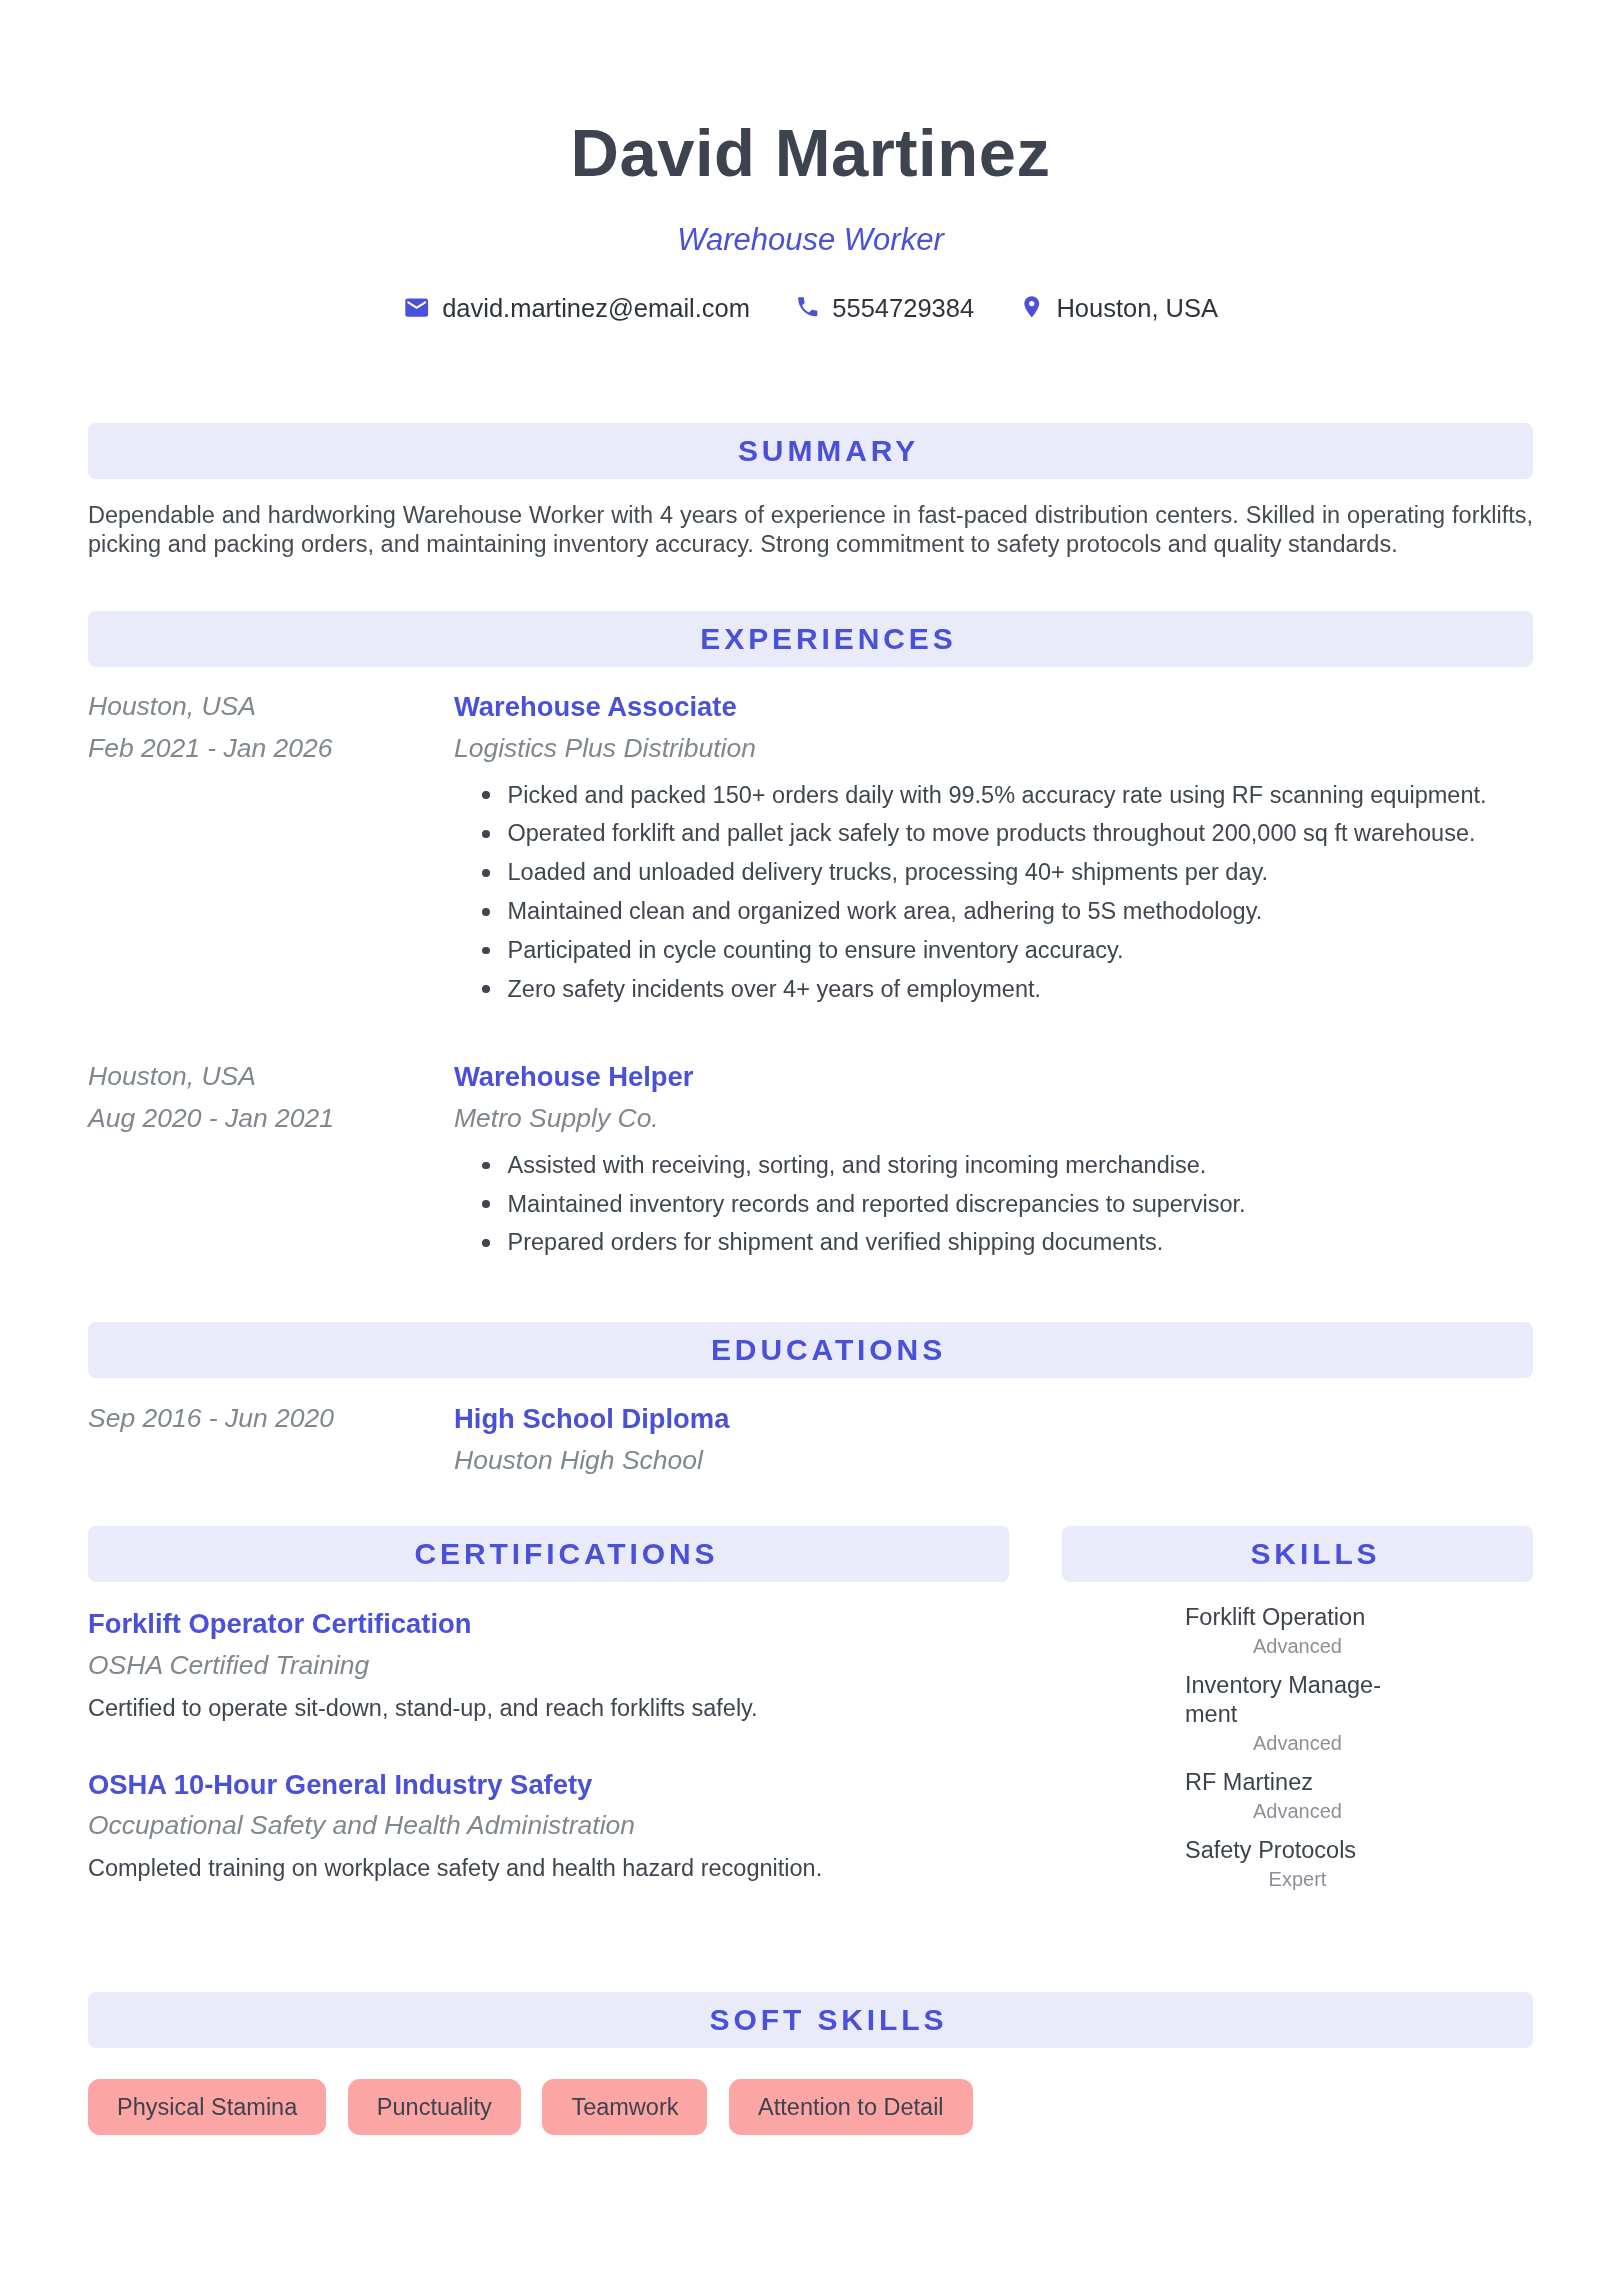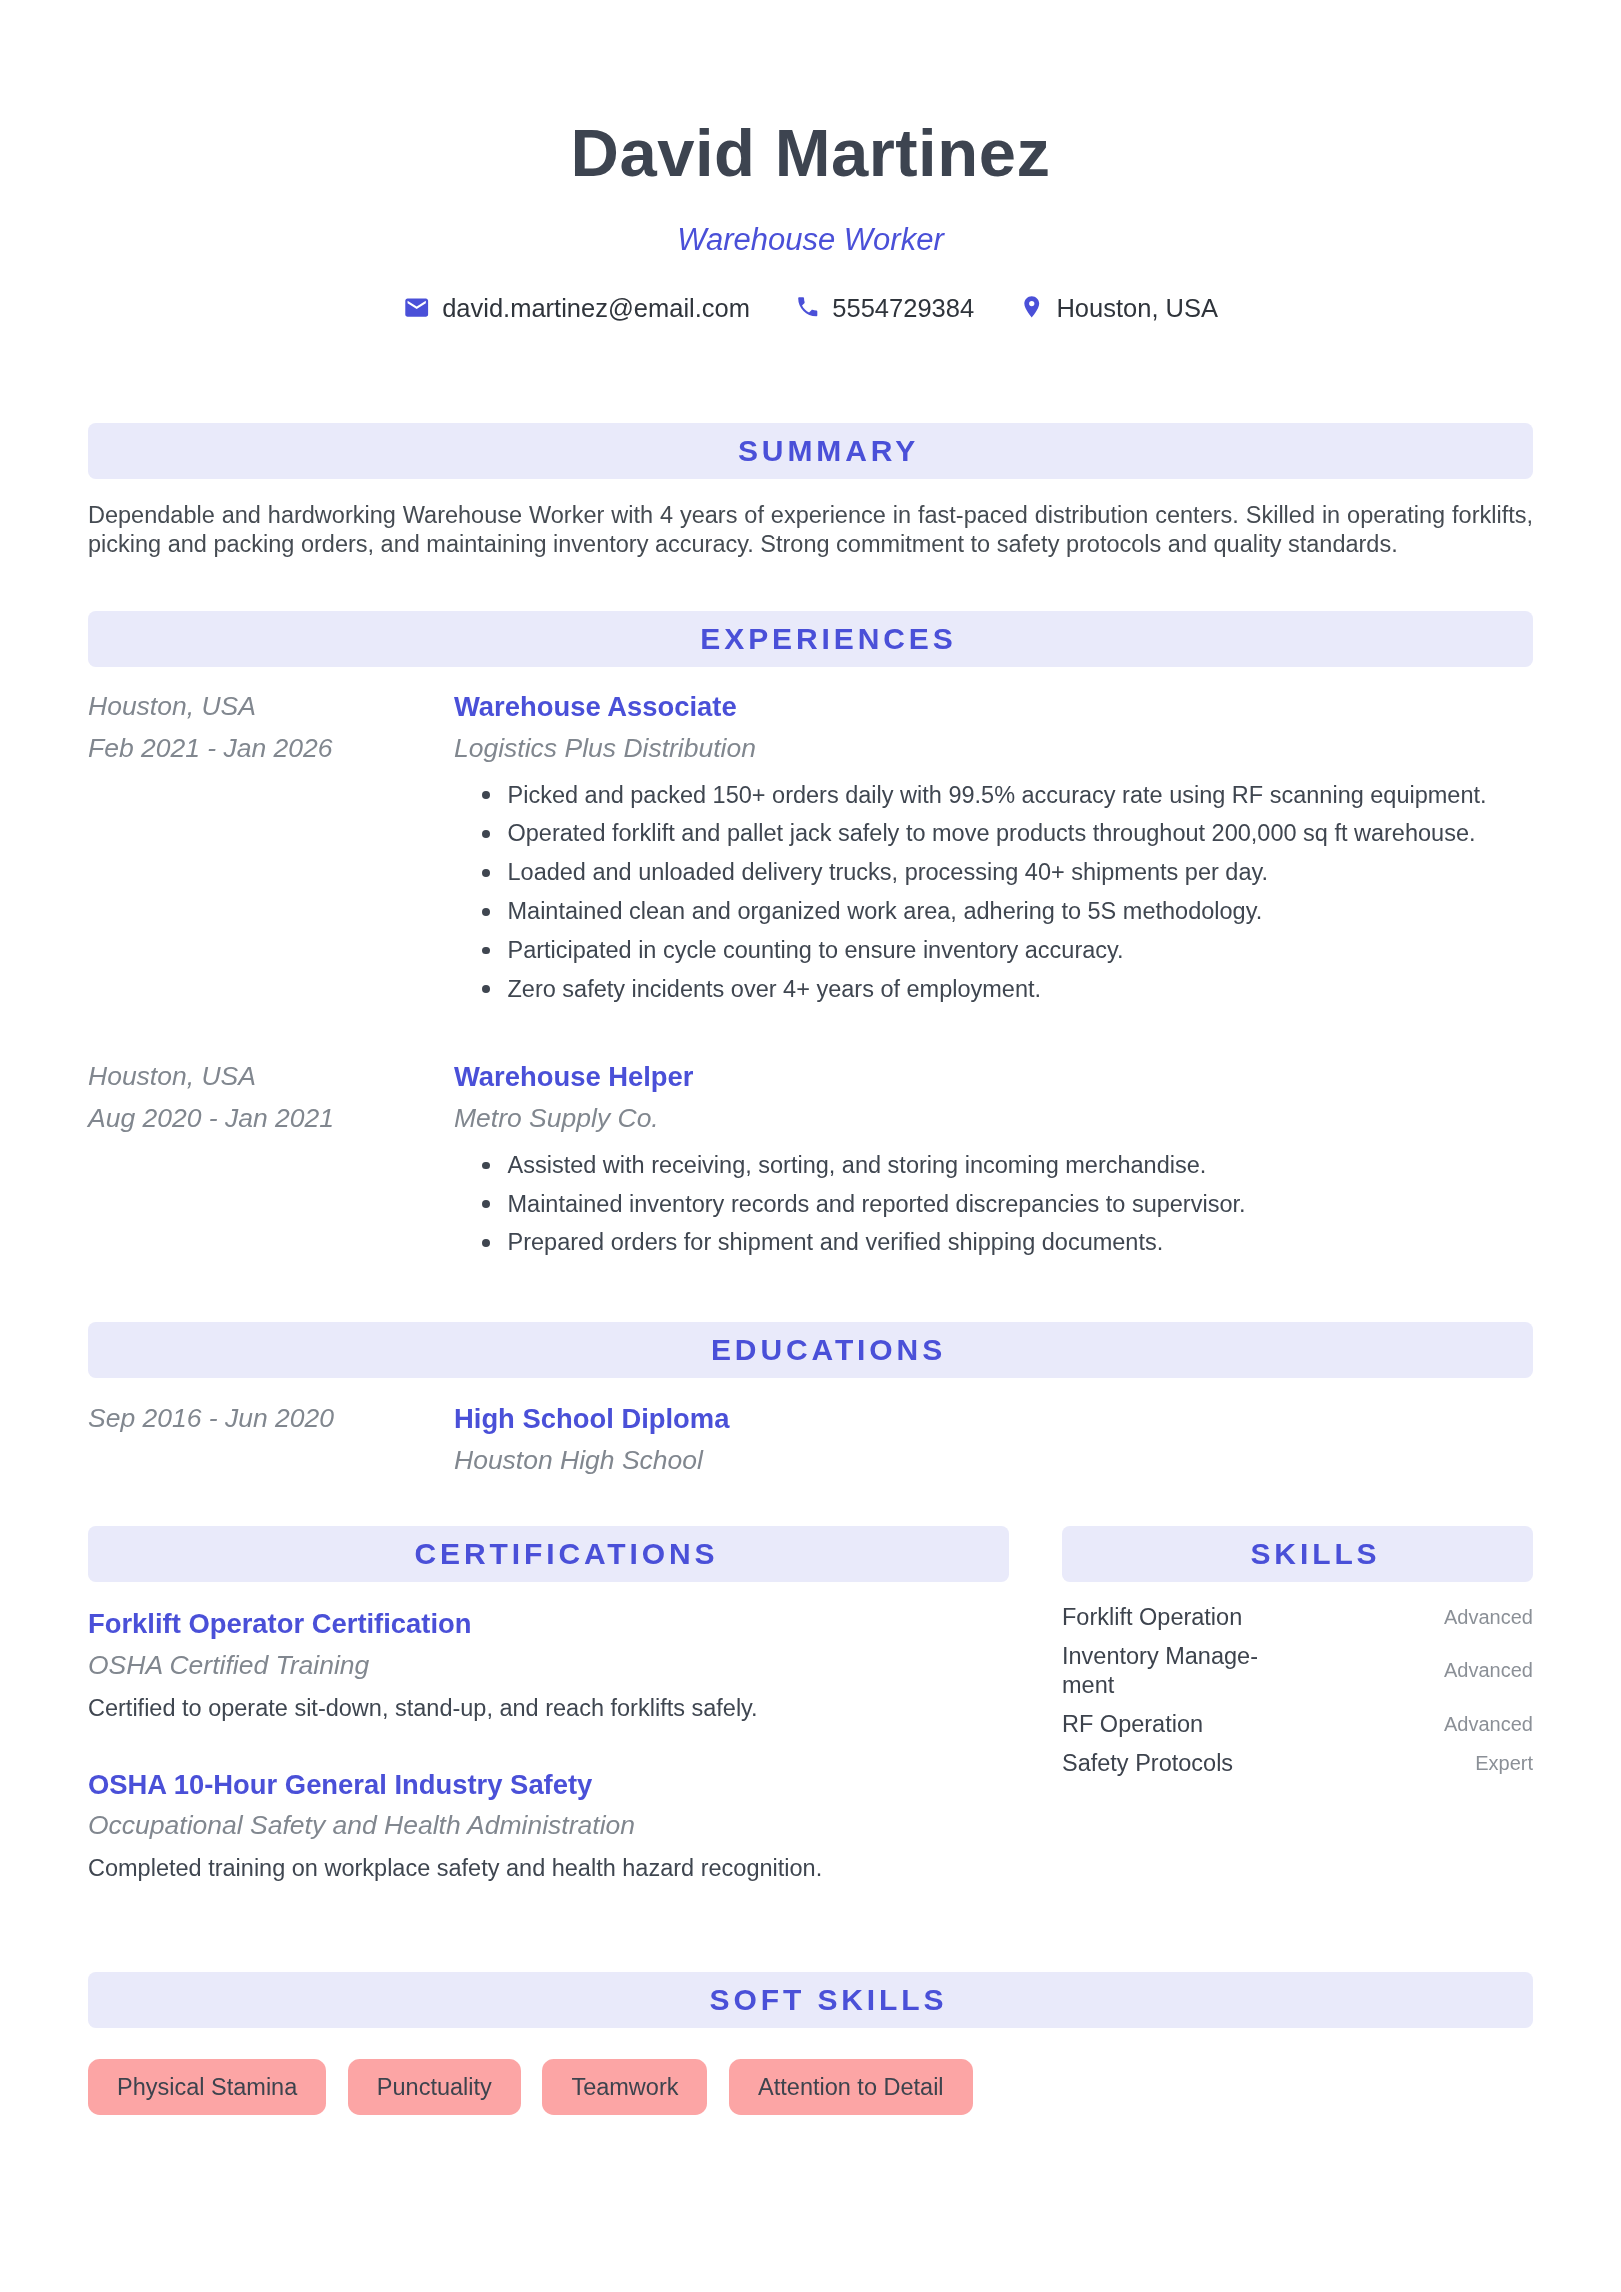--- a/index.html
+++ b/index.html
@@ -69,21 +69,21 @@
     width:7.8px; height:7.8px; border-radius:50%; background:#3f4650;
   }
 
   
   .col-body { margin-top:25.5px; }
   .cert-item + .cert-item { margin-top:45px; }
   .cert-desc { margin-top:11.8px; font-size:23.5px; line-height:29px; color:#3f4650; }
 
   
   .skills-list { margin-top:21.6px; }
-  .skill-row { display:flex; justify-content:space-between; align-items:center; margin-bottom:9.8px; }
+  .skill-row { display:flex; justify-content:space-between; align-items:center; margin-bottom:9.8px;flex-direction:column; }
   .skill-name { width:225px; font-size:23.5px; line-height:29px; color:#3d434d; }
   .skill-level { font-size:20px; line-height:29px; color:#8b9097; text-align:right; }
 
   
   .tags { margin-top:31px; display:flex; gap:21.6px; }
   .tag {
     height:56px; padding:0 29px; background:#fca5a5; border-radius:11.8px;
     display:flex; align-items:center; font-size:23.5px; color:#3d434d;
   }
 </style>
@@ -225,21 +225,21 @@
             <span class="skill-name">Forklift Operation</span>
             <span class="skill-level">Advanced</span>
           </div>
 
           <div class="skill-row">
             <span class="skill-name">Inventory Manage­ment</span>
             <span class="skill-level">Advanced</span>
           </div>
 
           <div class="skill-row">
-            <span class="skill-name">RF Operation</span>
+            <span class="skill-name">RF Martinez</span>
             <span class="skill-level">Advanced</span>
           </div>
 
           <div class="skill-row">
             <span class="skill-name">Safety Protocols</span>
             <span class="skill-level">Expert</span>
           </div>
 
       </div>
     </section>

